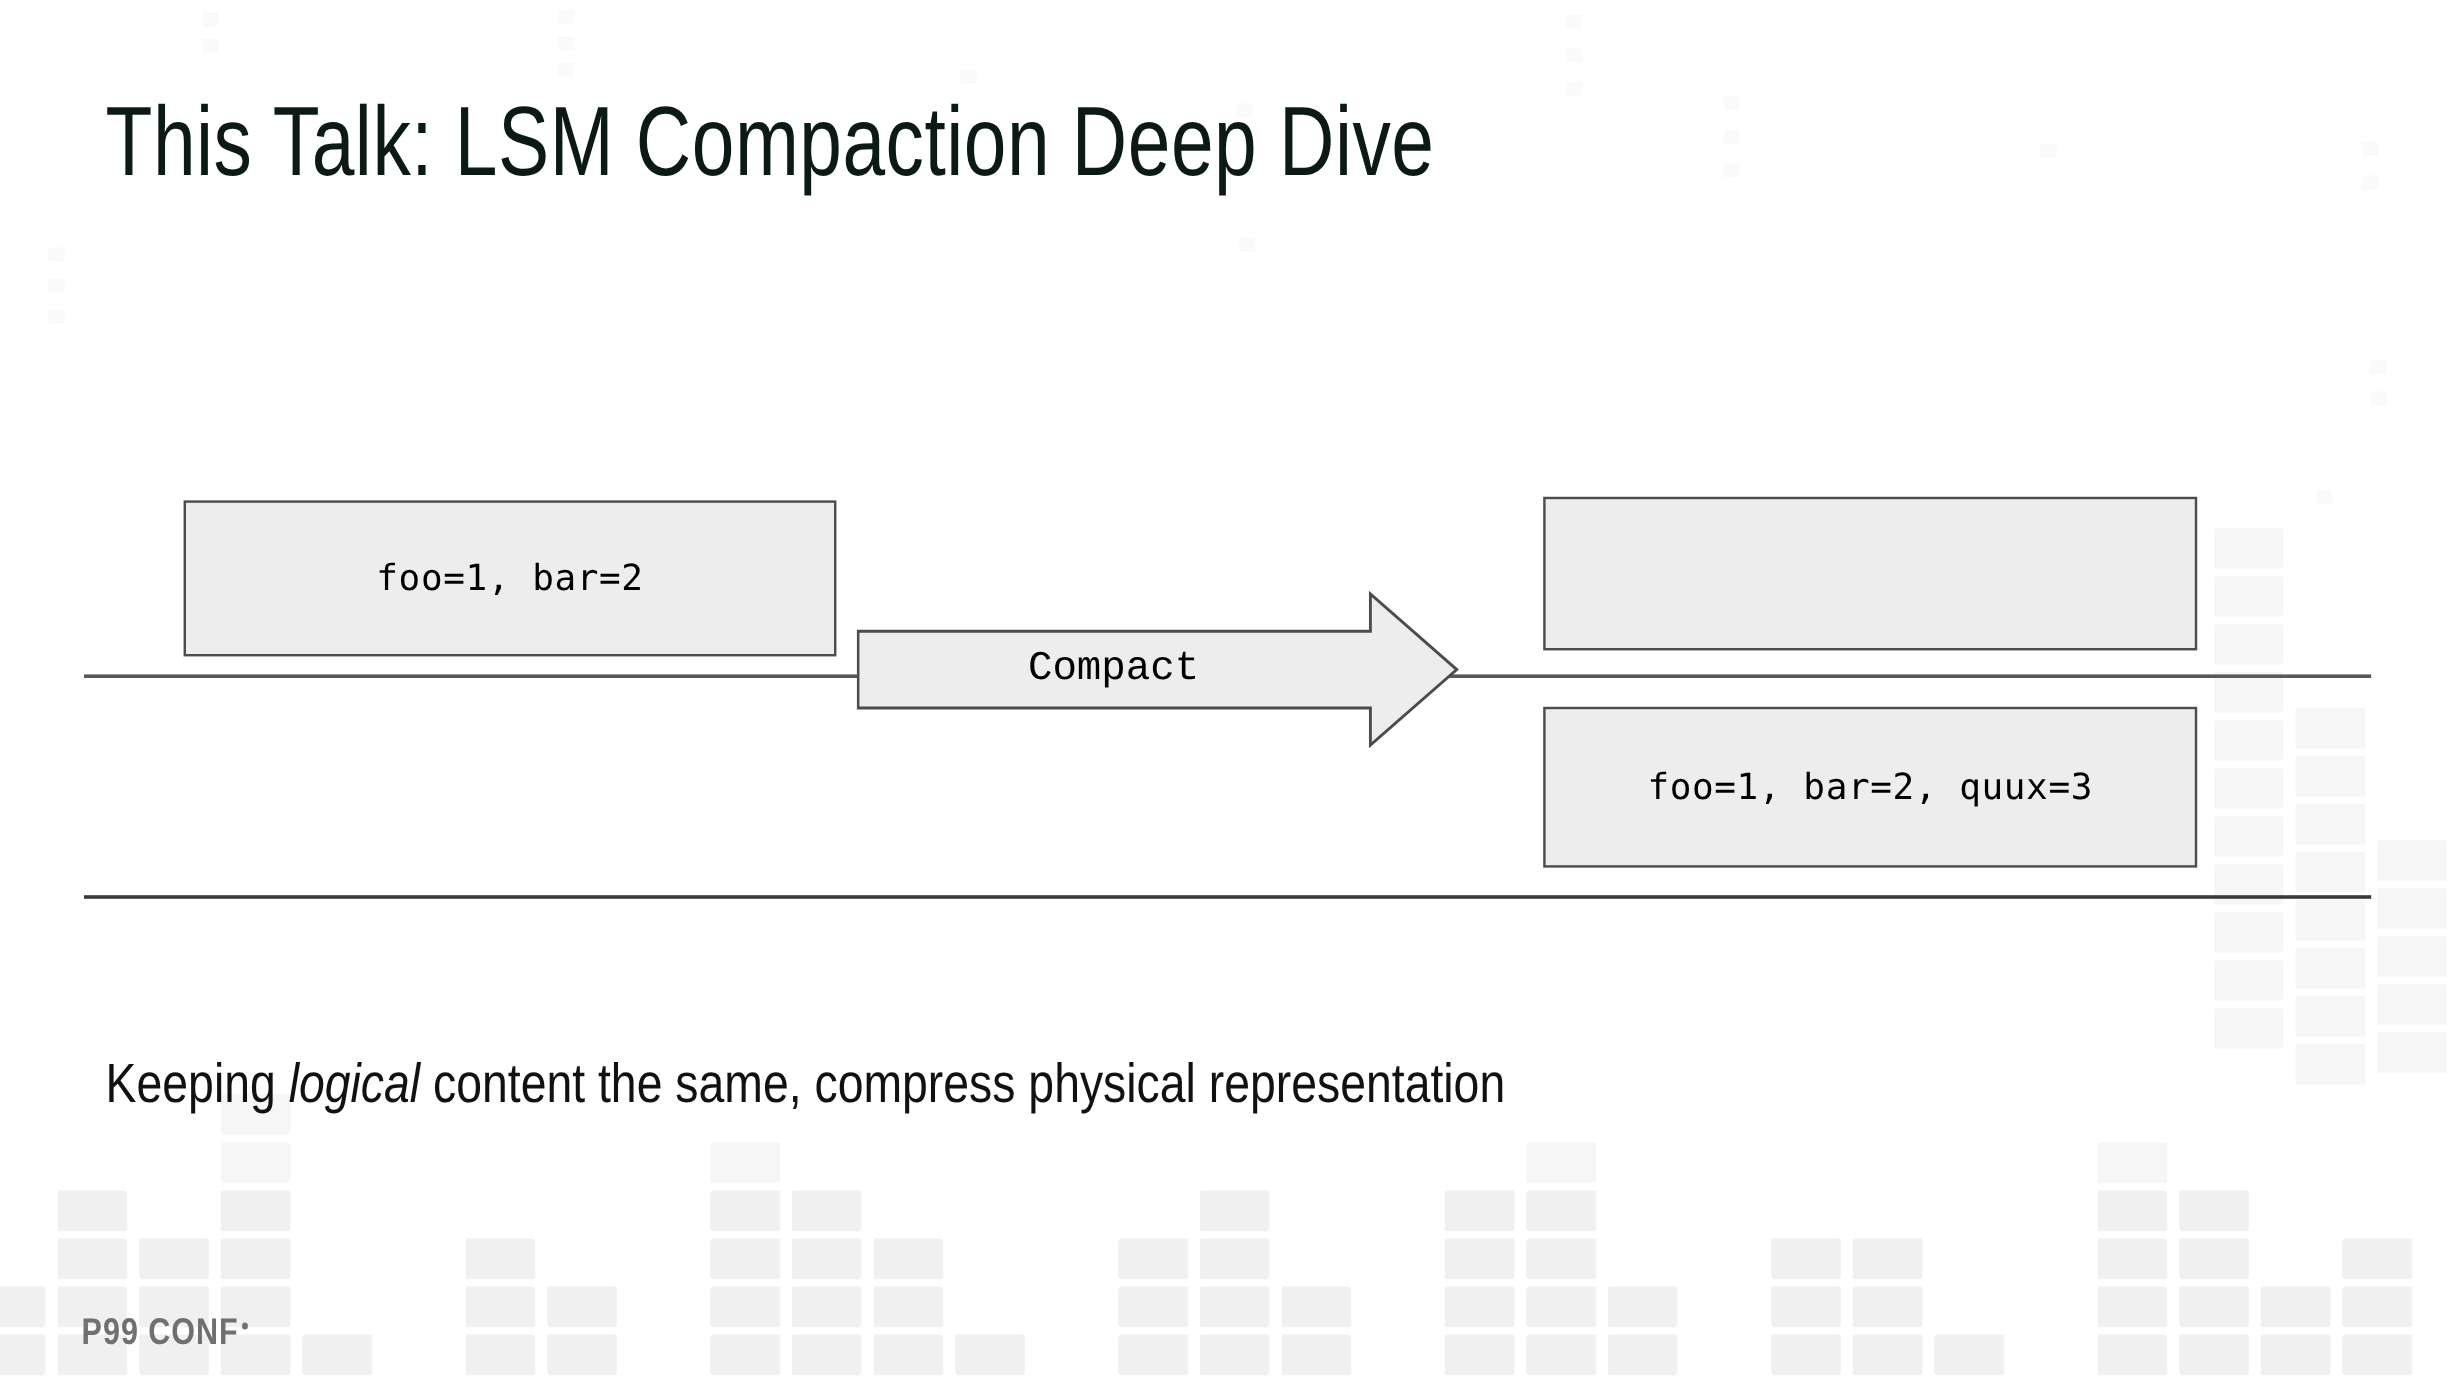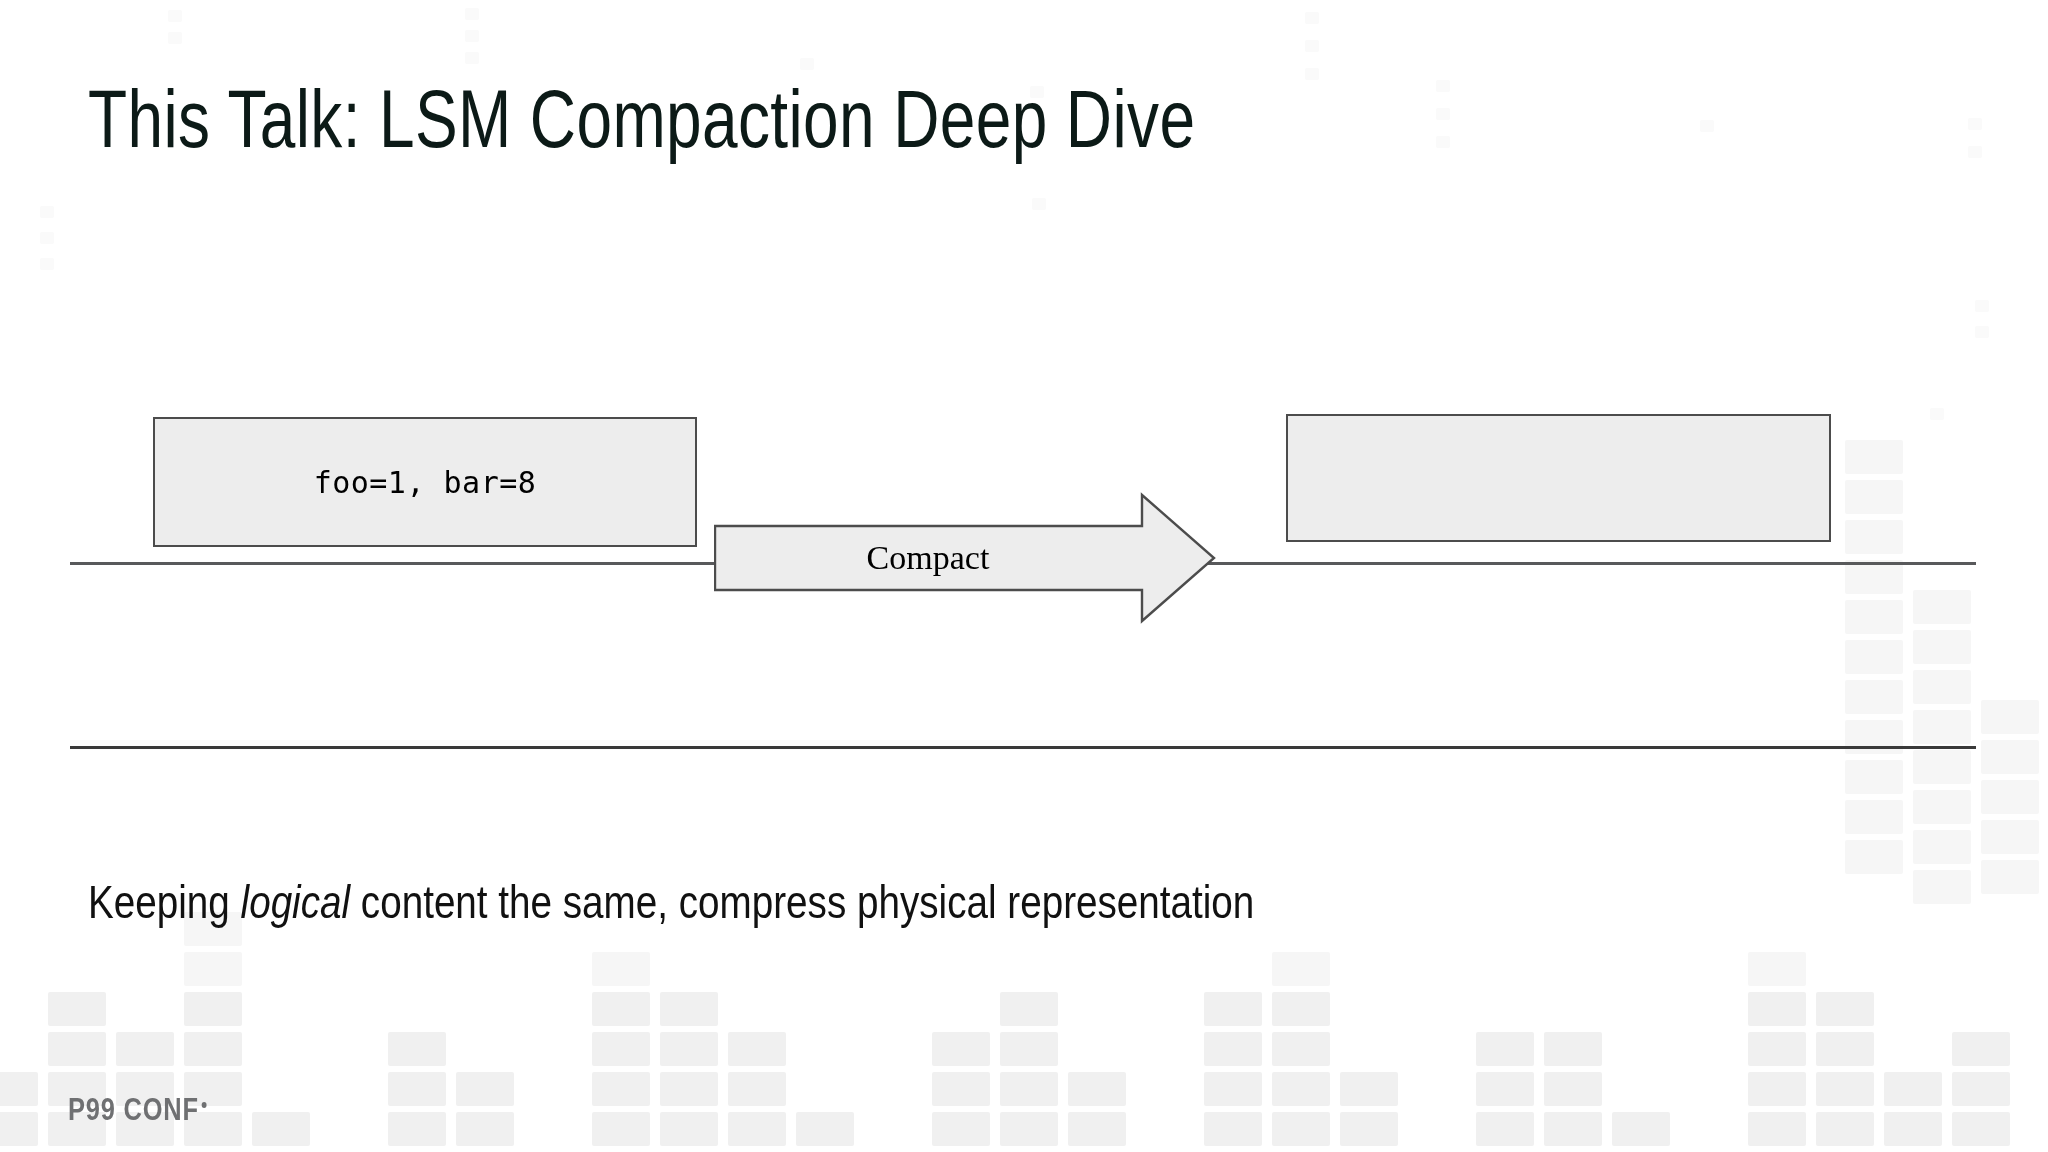--- a/index.html
+++ b/index.html
@@ -89,21 +89,21 @@
     position: absolute;
     left: 0;
     top: 0;
     width: 502px;
     height: 132px;
     display: flex;
     align-items: center;
     justify-content: center;
     padding-right: 74px;
     box-sizing: border-box;
-    font-family: Liberation Serif, serif;
+    font-family: Liberation Mono, monospace;
     font-size: 34px;
     color: #000000;
     pointer-events: none;
   }
 
   
   #caption {
     position: absolute;
     left: 88px;
     top: 875px;
@@ -269,25 +269,28 @@
       <div class="eq-block faintest" style="left: 1930px; top: 408px; width: 14px; height: 12px;"></div>
       <div class="eq-block faintest" style="left: 1032px; top: 198px; width: 14px; height: 12px;"></div>
     </div>
 
   <div id="title">This Talk: LSM Compaction Deep Dive</div>
 
   <div class="level-line" id="level-line-1"></div>
   <div class="level-line" id="level-line-2"></div>
 
   <div class="sst-box" id="box-src-top">
-    <span class="sst-text">foo=1, bar=8</span>
+    <span class="sst-text">foo=1, bar=2</span>
   </div>
 
   <div class="sst-box" id="box-dst-top">
     <span class="sst-text"></span>
+  </div>
+  <div class="sst-box" id="box-dst-bottom">
+    <span class="sst-text">foo=1, bar=2, quux=3</span>
   </div>
 
   <div id="arrow-wrap">
     <svg viewBox="0 0 502 132" preserveAspectRatio="none">
       <polygon points="1,34 428,34 428,3 500,66 428,129 428,98 1,98" fill="#ededed" stroke="#4c4c4c" stroke-width="2.4" stroke-linejoin="miter"></polygon>
     </svg>
     <div id="arrow-label">Compact</div>
   </div>
 
   <div id="caption">

